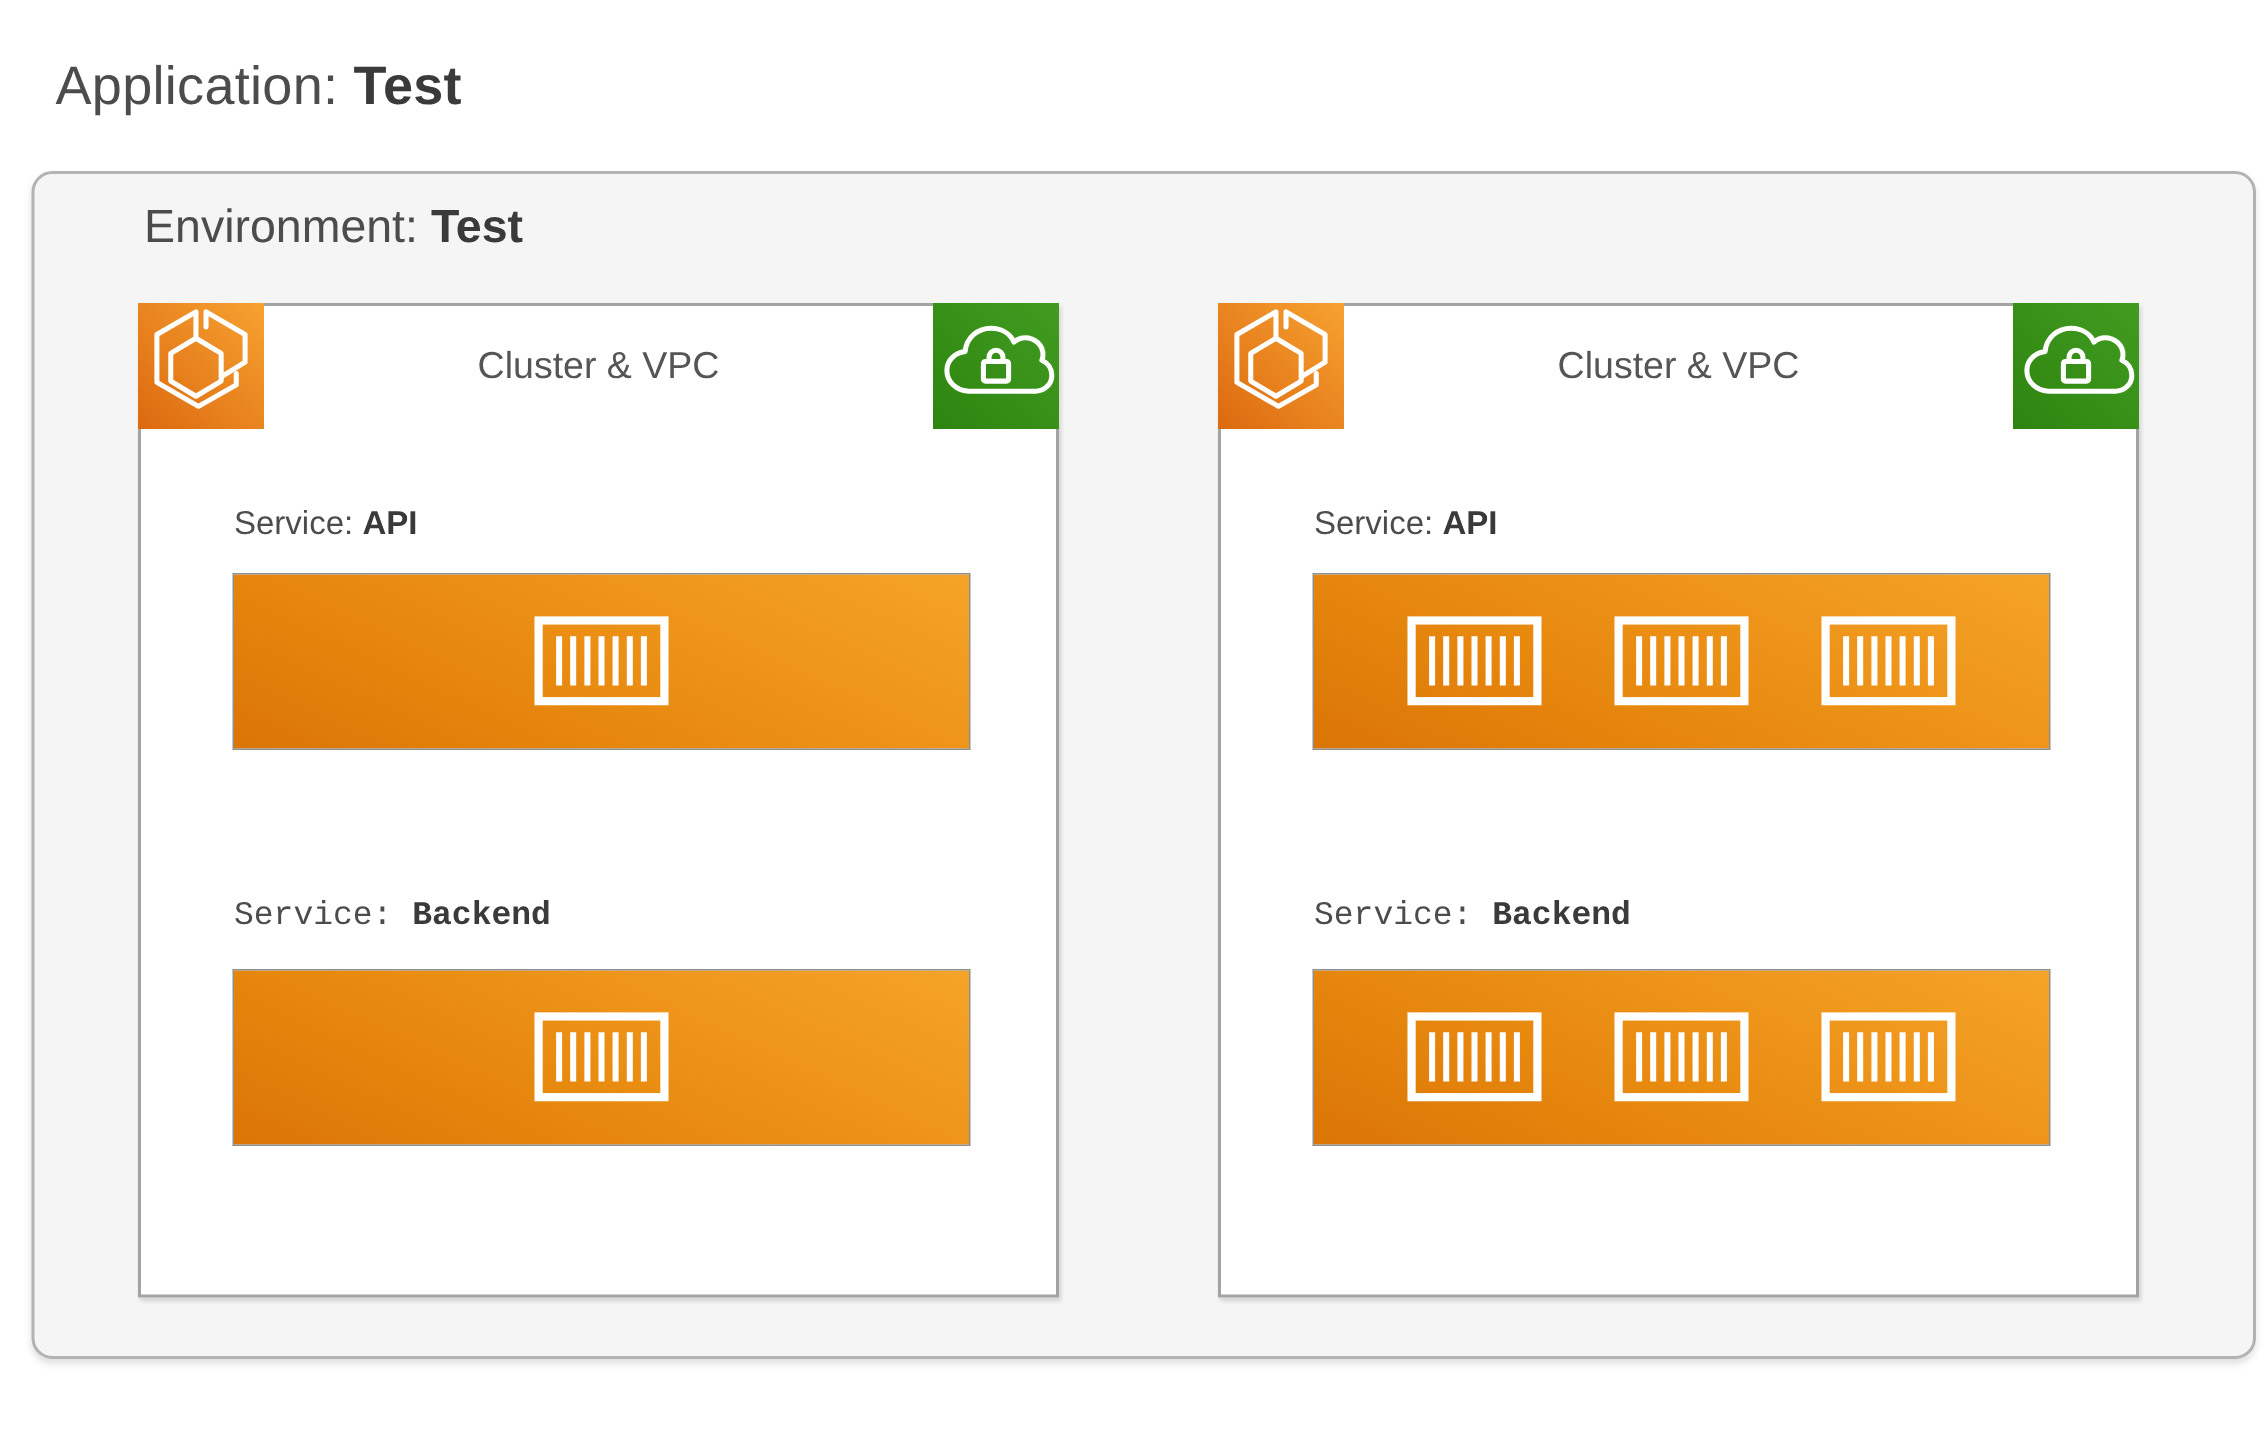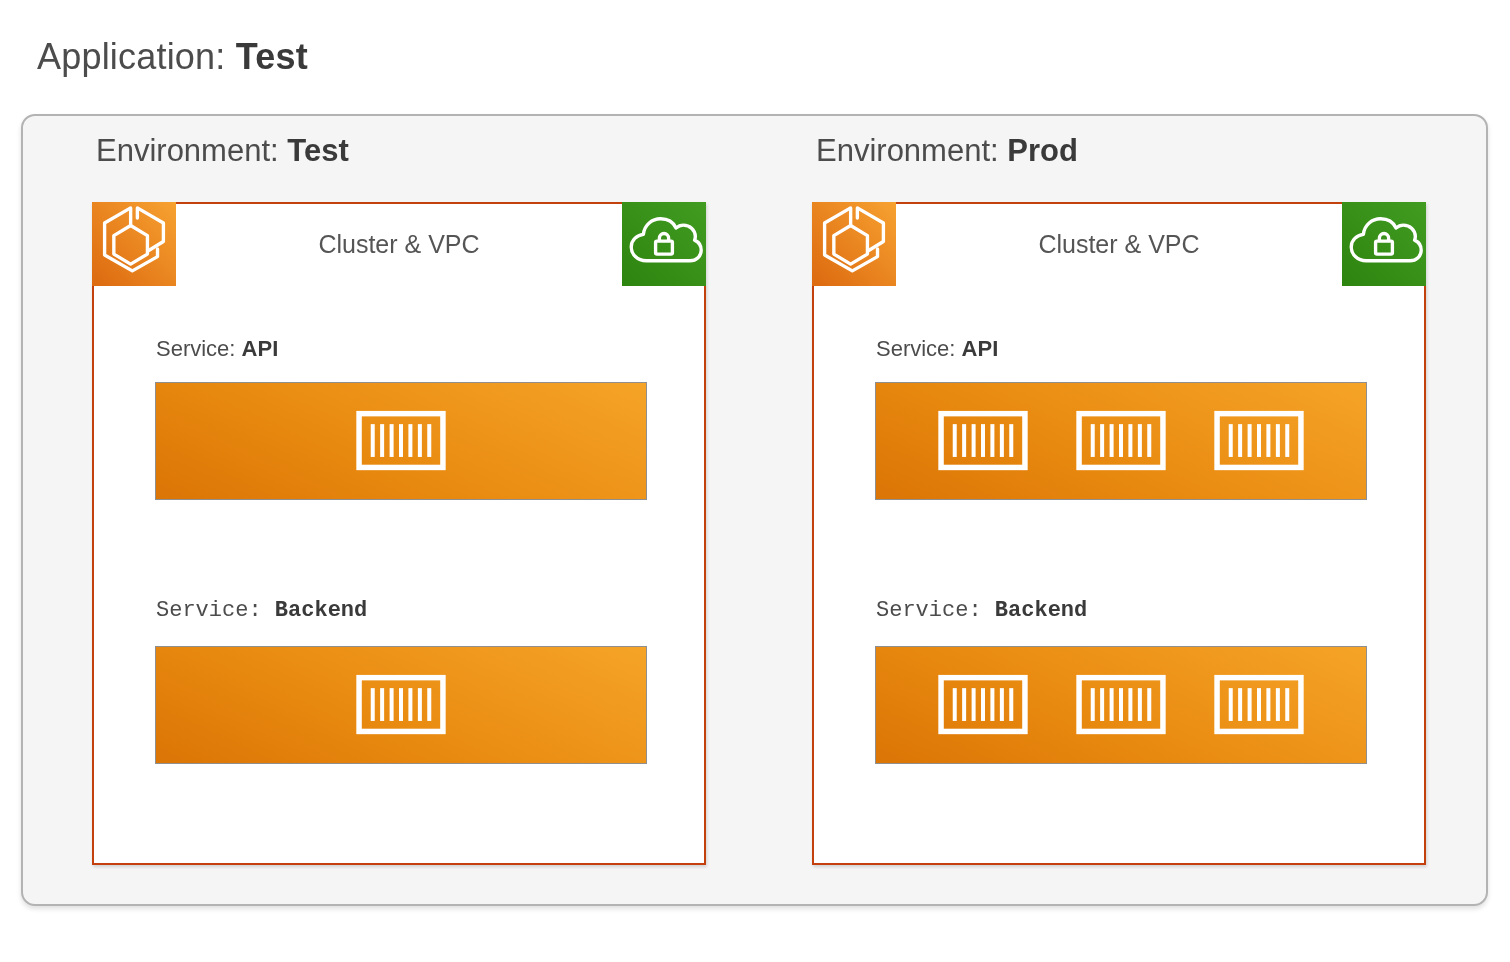--- a/index.html
+++ b/index.html
@@ -35,20 +35,21 @@
   .app-box {
     position: absolute;
     left: 21px;
     top: 114px;
     width: 1463px;
     height: 788px;
     background: #f5f5f5;
     border: 2px solid #b3b3b3;
     border-radius: 14px;
     box-shadow: 0 3px 5px rgba(0,0,0,0.12);
+    padding-left: 16px;
   }
 
   
   .env {
     position: absolute;
     top: 0;
     width: 614px;
     height: 788px;
   }
   .env-test { left: 69px; }
@@ -64,21 +65,21 @@
   }
 
   
   .cluster-box {
     position: absolute;
     left: 0;
     top: 86px;
     width: 614px;
     height: 663px;
     background: #ffffff;
-    border: 2px solid #c2410c;
+    border: 2px solid #a3a3a3;
     box-sizing: border-box;
     box-shadow: 1px 2px 3px rgba(0,0,0,0.14);
   }
   .corner-icon {
     position: absolute;
     top: -2px;
     width: 84px;
     height: 84px;
   }
   .corner-icon svg { width: 100%; height: 100%; display: block; }
@@ -207,24 +208,20 @@
         </div>
         <div class="service-bar b2">
             <svg class="task-icon" viewBox="0 0 100 68">
               <use href="#task-glyph"></use>
             </svg>
           </div>
       </div>
     </section>
 
     <section class="env env-prod">
-      <div class="env-title">
-        <span>Environment:</span>
-        <b>Prod</b>
-      </div>
 
       <div class="cluster-box">
         <div class="corner-icon icon-ecs">
           <svg viewBox="0 0 100 100">
               <use href="#ecs-glyph"></use>
             </svg>
         </div>
         <div class="cluster-title">Cluster &amp; VPC</div>
         <div class="corner-icon icon-vpc">
           <svg viewBox="0 0 100 100">

